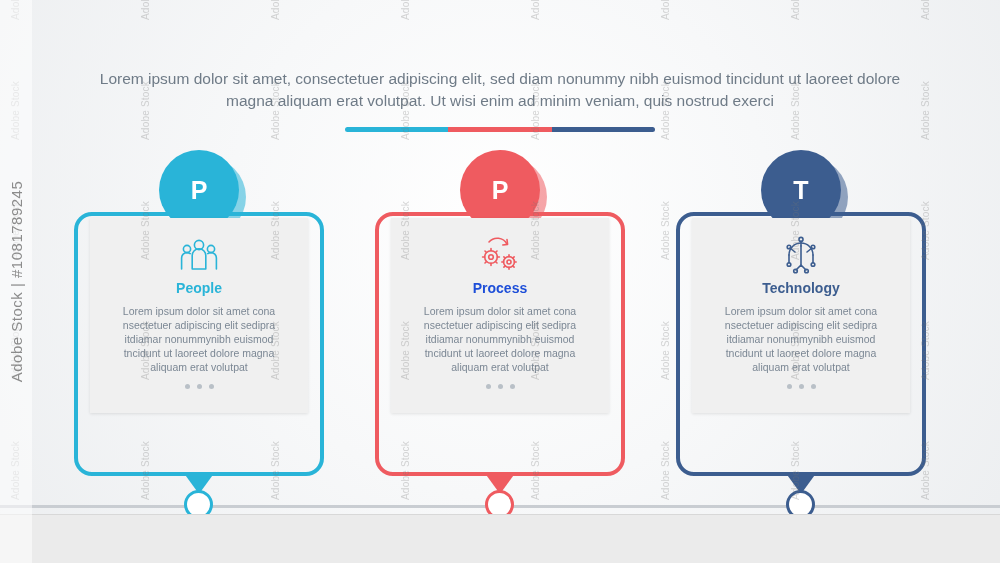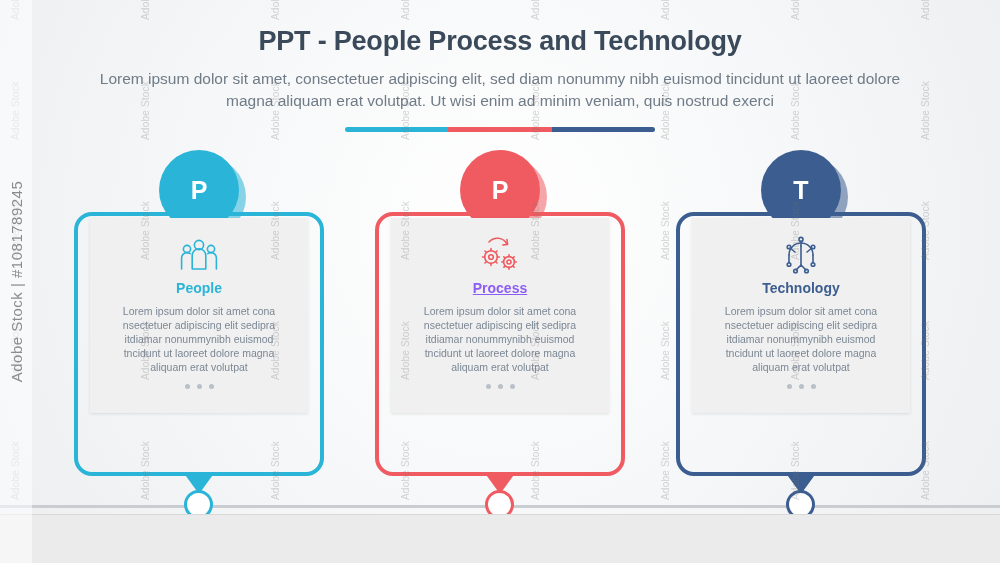--- a/index.html
+++ b/index.html
@@ -236,21 +236,20 @@
   .node-1 { left: 184px; }
   .node-2 { left: 485px; }
   .node-3 { left: 786px; }
 </style>
 </head>
 <body>
 
 <div class="stage">
   <div class="bg-gradient"></div>
 
-  <div class="title">PPT - People Process and Technology</div>
   <div class="subtitle">Lorem ipsum dolor sit amet, consectetuer adipiscing elit, sed diam nonummy nibh euismod tincidunt ut laoreet dolore magna aliquam erat volutpat. Ut wisi enim ad minim veniam, quis nostrud exerci</div>
 
   <div class="rule">
     <span style="background: rgb(41, 180, 216);"></span>
     <span style="background: rgb(239, 91, 96);"></span>
     <span style="background: rgb(60, 93, 143);"></span>
   </div>
 
   <div class="col col-1">
     <div class="head-shadow" style="background: rgb(41, 180, 216);"></div>
@@ -297,21 +296,21 @@
             <path d="M29 4.5 L29.6 9.4 L24.8 10"></path>
             <circle cx="13" cy="22" r="6.3"></circle>
             <circle cx="13" cy="22" r="2.3"></circle>
             <path d="M13 13.6 v2.1 M13 28.3 v2.1 M4.6 22 h2.1 M19.3 22 h2.1 M7 16 l1.5 1.5 M17.5 26.5 L19 28 M19 16 l-1.5 1.5 M8.5 26.5 L7 28"></path>
             <circle cx="31" cy="27" r="5.4"></circle>
             <circle cx="31" cy="27" r="2"></circle>
             <path d="M31 19.8 v1.8 M31 32.4 v1.8 M23.8 27 h1.8 M36.4 27 h1.8 M25.9 21.9 l1.3 1.3 M34.8 30.8 l1.3 1.3 M36.1 21.9 l-1.3 1.3 M27.2 30.8 l-1.3 1.3"></path>
           </g>
         </svg>
       </div>
-      <div class="card-title" style="color: #8b5cf6; text-decoration: underline;">Process</div>
+      <div class="card-title" style="color: #1d4ed8;">Process</div>
       <div class="card-text">Lorem ipsum dolor sit amet cona nsectetuer adipiscing elit sedipra itdiamar nonummynibh euismod tncidunt ut laoreet dolore magna aliquam erat volutpat</div>
       <div class="dots">
           <i></i>
           <i></i>
           <i></i>
         </div>
     </div>
   </div>
 
   <div class="col col-3">

